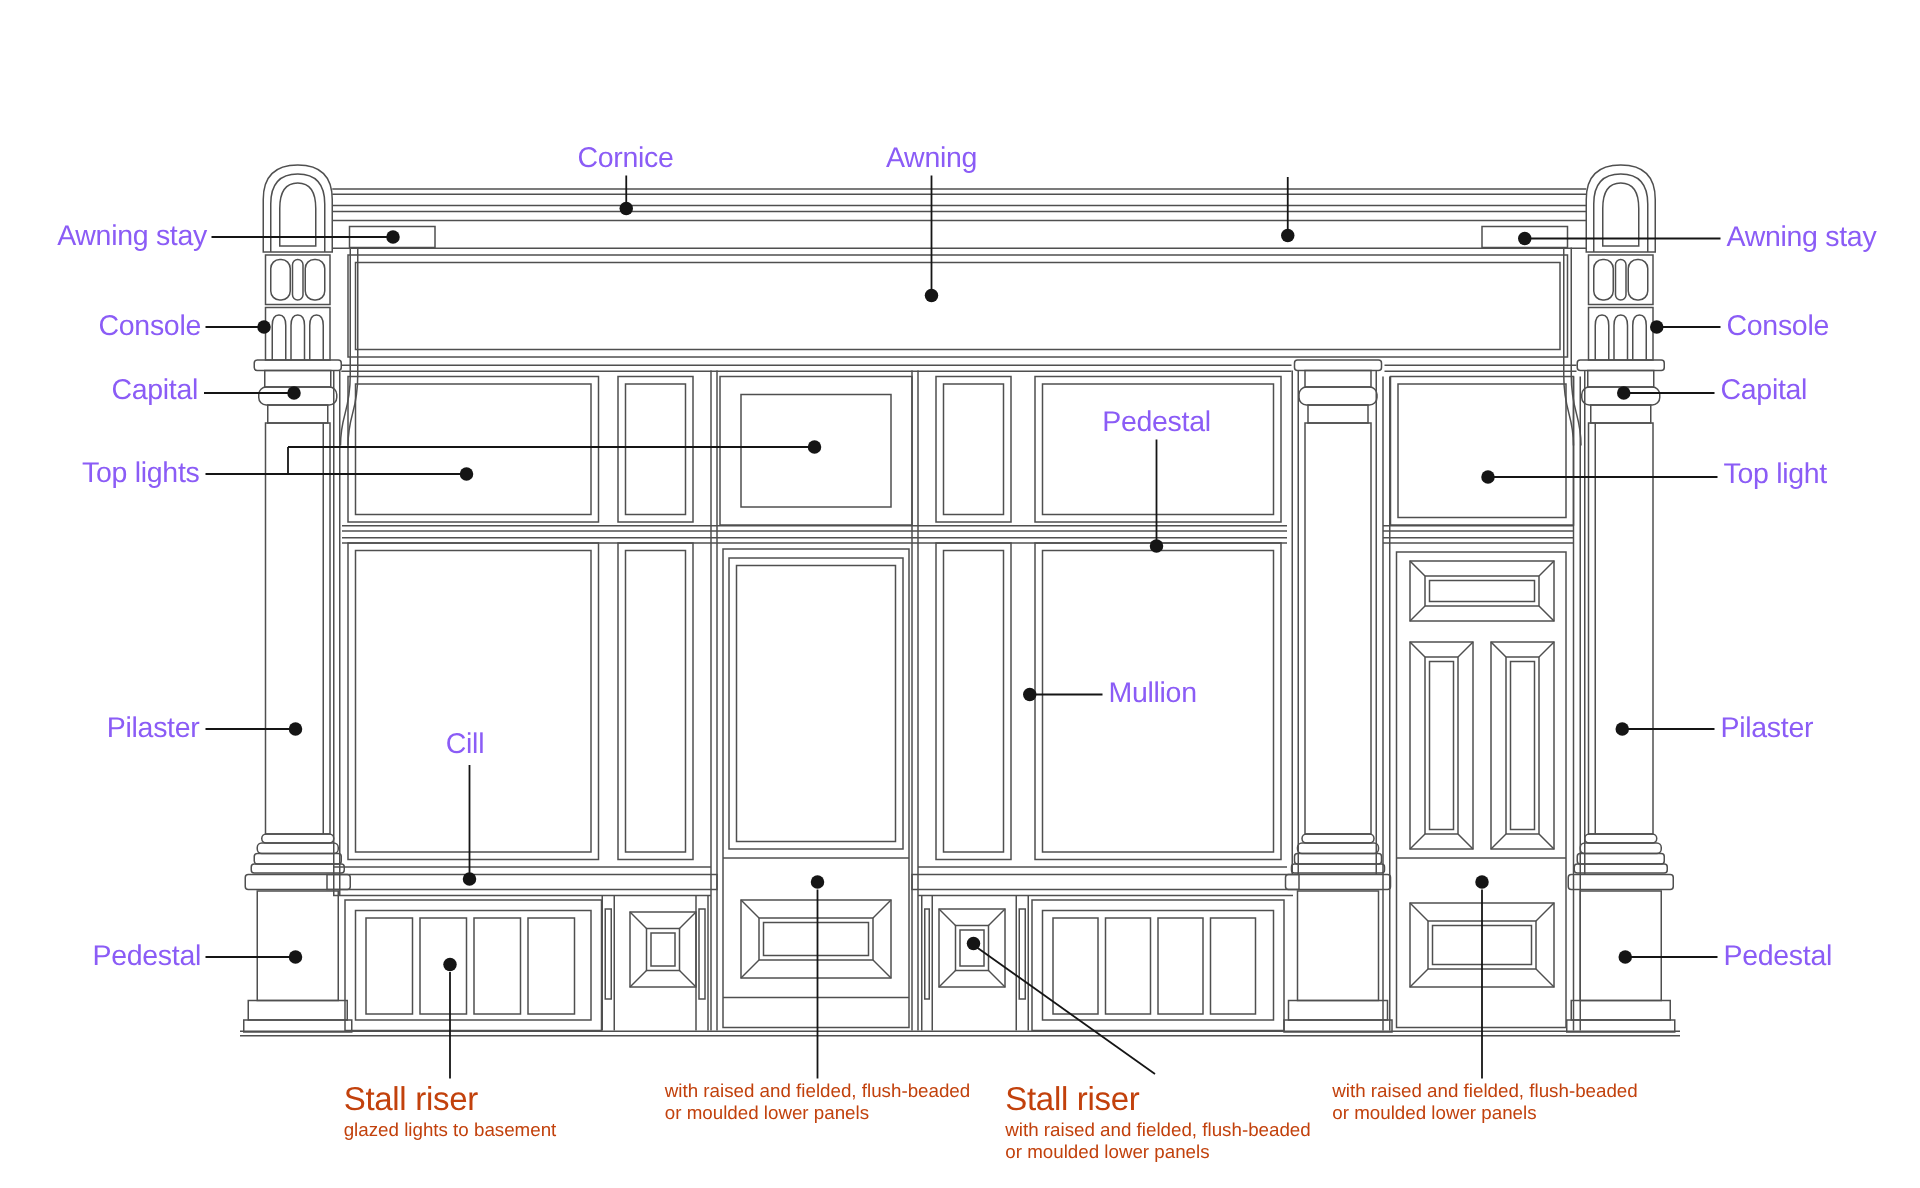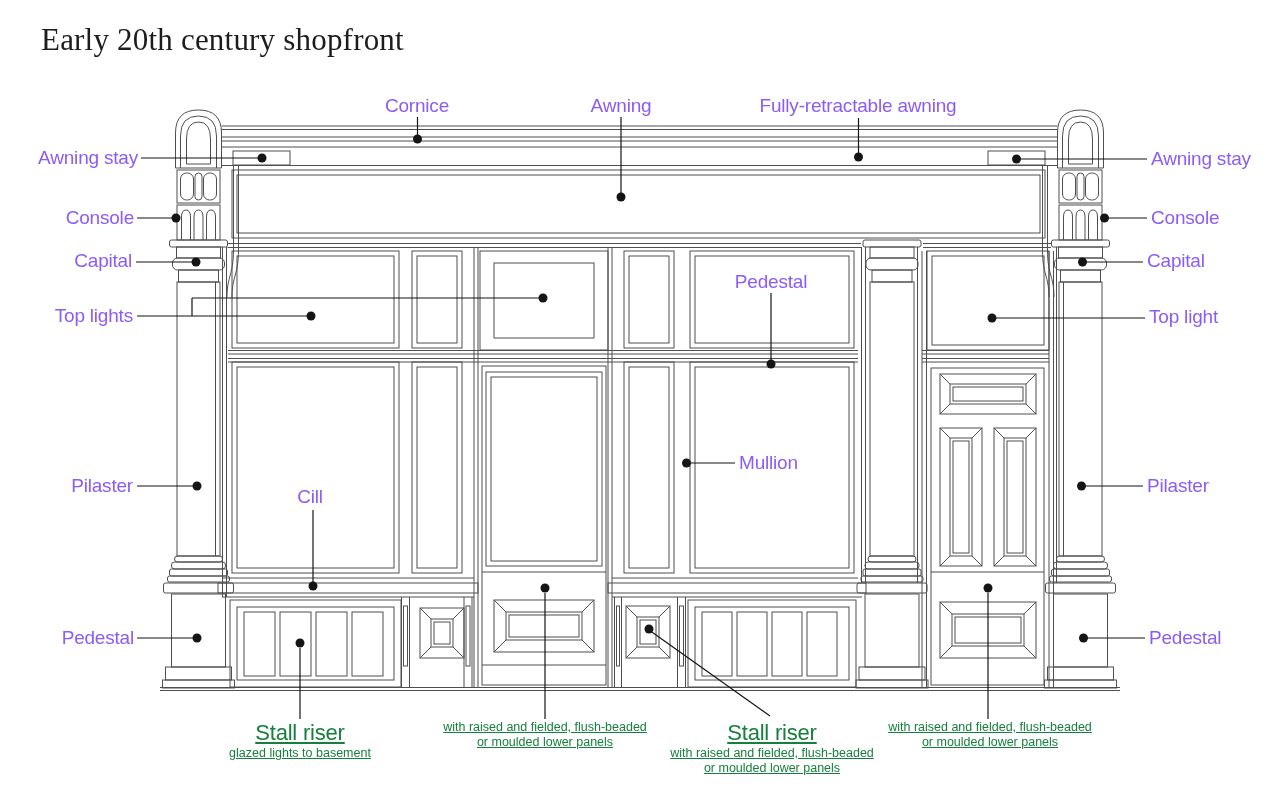--- a/index.html
+++ b/index.html
@@ -6,21 +6,21 @@
   body { width:1280px; height:792px; background:#ffffff; position:relative; overflow:hidden; }
   #stage { position:absolute; left:0; top:0; width:1280px; height:792px; }
   #art { position:absolute; left:0; top:0; }
   .title { position:absolute; left:41px; top:22px;
            font:31px "Liberation Serif", serif; color:#1c1c1c; letter-spacing:0.2px; }
   .lbl { position:absolute; font:19px "Liberation Sans", sans-serif; color:#8b5cf6;
          white-space:nowrap; letter-spacing:-0.2px; }
   .lbl.c { transform:translate(-50%,-50%); }
   .lbl.l { transform:translateY(-50%); }
   .lbl.r { transform:translateY(-50%); text-align:right; }
-  .callout { position:absolute; transform:translateX(-50%); text-align:center; color:#15803d;text-decoration:underline; }
+  .callout { position:absolute; transform:translateX(-50%); text-align:left; color:#c2410c; }
   .callout .t { font:22px "Liberation Sans", sans-serif; letter-spacing:-0.2px; line-height:26px; }
   .callout .s { font:12.5px "Liberation Sans", sans-serif; line-height:15px; }
 </style>
 </head>
 <body>
 
 <div id="stage">
   <svg id="art" width="1280" height="792" viewBox="0 0 1280 792">
     <g id="g-draw" fill="none">
         <line x1="221.5" y1="126" x2="1057.5" y2="126" stroke="#4f4f4f" stroke-width="1"></line>
@@ -281,25 +281,23 @@
         <circle cx="313" cy="586" r="4.5" fill="#151515"></circle>
         <circle cx="197" cy="638" r="4.5" fill="#151515"></circle>
         <circle cx="1083.5" cy="638" r="4.5" fill="#151515"></circle>
         <circle cx="300" cy="643" r="4.5" fill="#151515"></circle>
         <circle cx="545" cy="588" r="4.5" fill="#151515"></circle>
         <circle cx="649" cy="629" r="4.5" fill="#151515"></circle>
         <circle cx="988" cy="588" r="4.5" fill="#151515"></circle>
       </g>
   </svg>
 
-  <div class="title">Early 20th century shopfront</div>
 
   <div class="lbl c" style="left:417px; top:106px">Cornice</div>
   <div class="lbl c" style="left:621px; top:106px">Awning</div>
-  <div class="lbl c" style="left:858px; top:106px">Fully-retractable awning</div>
 
   <div class="lbl r" style="right:1142px; top:158px">Awning stay</div>
   <div class="lbl r" style="right:1146px; top:218px">Console</div>
   <div class="lbl r" style="right:1148px; top:261px">Capital</div>
   <div class="lbl r" style="right:1147px; top:316px">Top lights</div>
   <div class="lbl r" style="right:1147px; top:486px">Pilaster</div>
   <div class="lbl r" style="right:1146px; top:638px">Pedestal</div>
 
   <div class="lbl l" style="left:1151px; top:159px">Awning stay</div>
   <div class="lbl l" style="left:1151px; top:218px">Console</div>

